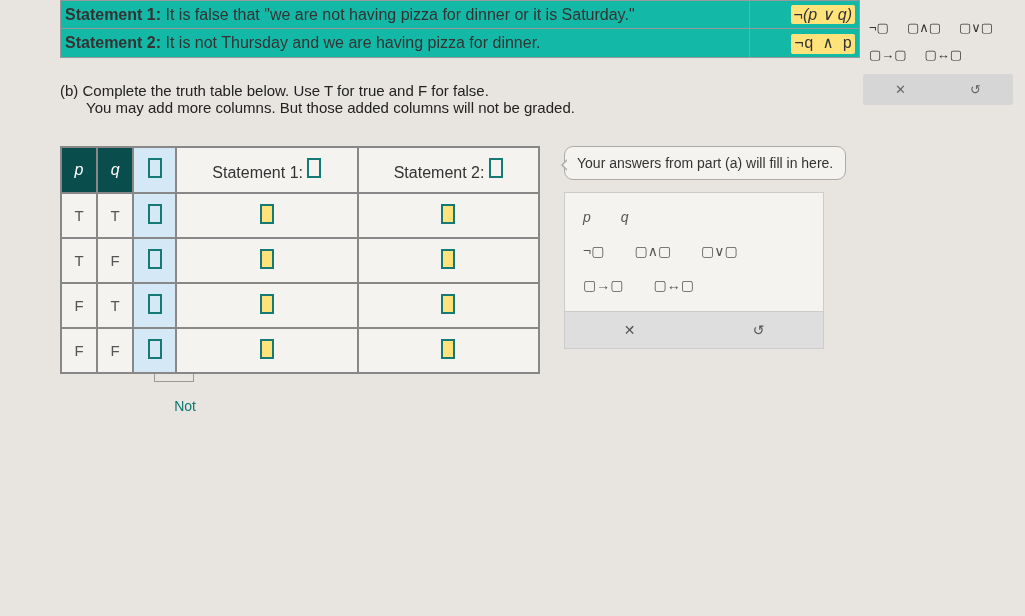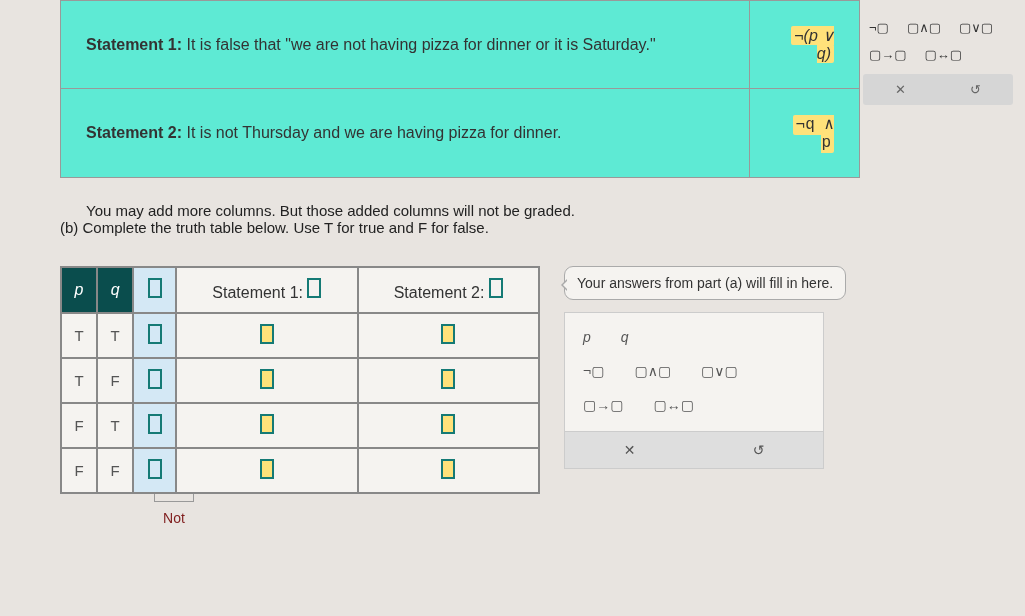--- a/index.html
+++ b/index.html
@@ -22,22 +22,22 @@
   .outer-table th {
     background: #0a4d4d;
     color: #fff;
     text-align: center;
     padding: 6px;
     font-weight: normal;
     border: 1px solid #999;
   }
   .outer-table td {
     border: 1px solid #999;
-    padding: 25px;
-    background: #5eead4;
+    padding: 4px;
+    background: #14b8a6;
     vertical-align: middle;
   }
   .stmt-label { font-weight: bold; }
   .hl { background: #ffe27a; padding: 1px 3px; border-radius: 2px; }
   .side-palette {
     position: absolute;
     top: 20px;
     right: 12px;
     width: 150px;
     font-size: 13px;
@@ -87,21 +87,21 @@
   }
   .mini-palette {
     border:1px solid #ccc; background:#f5f3f0; padding:16px 18px 0;
     width:260px; font-size:14px; color:#555;
   }
   .mini-palette .r { display:flex; gap:30px; margin-bottom:18px; align-items:center; font-style:italic;}
   .mini-palette .ftr {
     background:#dedede; display:flex; justify-content:space-around;
     padding:10px 0; margin:0 -18px; border-top:1px solid #ccc;
   }
-  .not-footer { text-align:center; font-size:14px; color:#7f1d1d; margin-top:8px; }
+  .not-footer { text-align:right; font-size:14px; color:#0f766e; margin-top:16px; }
   .not-bracket { border:1px solid #999; border-top:none; width:40px; height:8px; margin:0 auto;}
 </style>
 </head>
 <body>
 
 <table class="outer-table">
   <tbody>
   <tr>
     <td>
       <span class="stmt-label">Statement 1:</span>
@@ -133,22 +133,22 @@
     <span>▢→▢</span>
     <span>▢↔▢</span>
   </div>
   <div class="footer">
     <span>✕</span>
     <span>↺</span>
   </div>
 </div>
 
 <div class="part-b">
+  <div>(b) Complete the truth table below. Use T for true and F for false.</div>
   <div style="padding-left:26px;">You may add more columns. But those added columns will not be graded.</div>
-  <div>(b) Complete the truth table below. Use T for true and F for false.</div>
 </div>
 
 <div class="truth-wrap">
   <div>
     <table class="truth-table">
       <tbody>
           <tr>
         <th>p</th>
         <th>q</th>
         <th class="addcol-cell"><span class="ph-box"></span></th>

